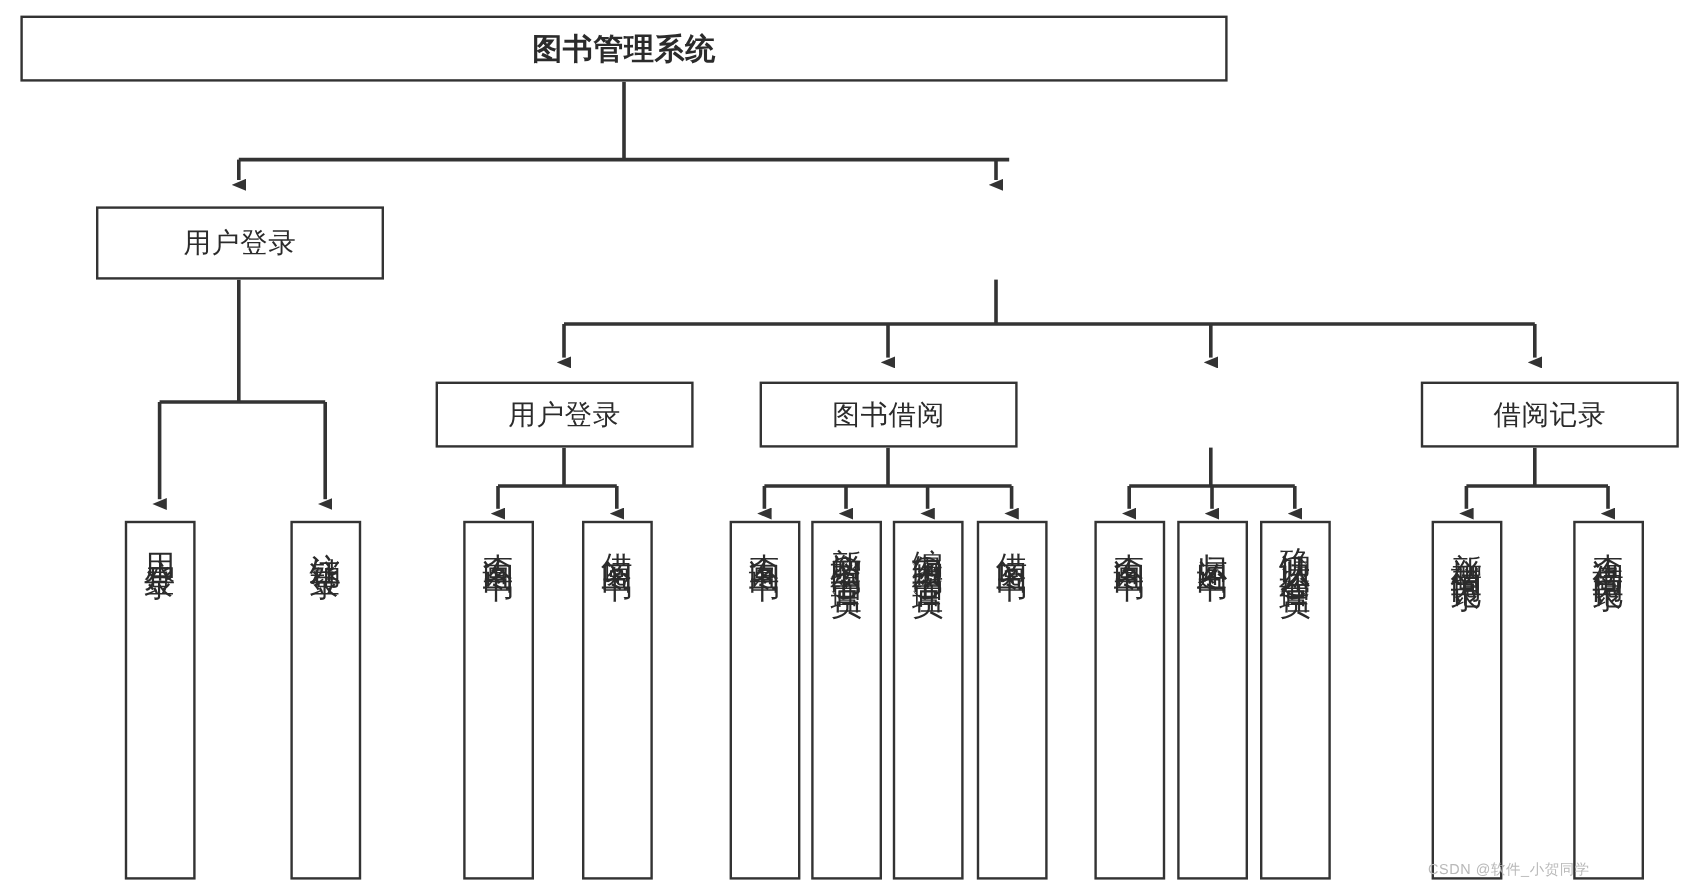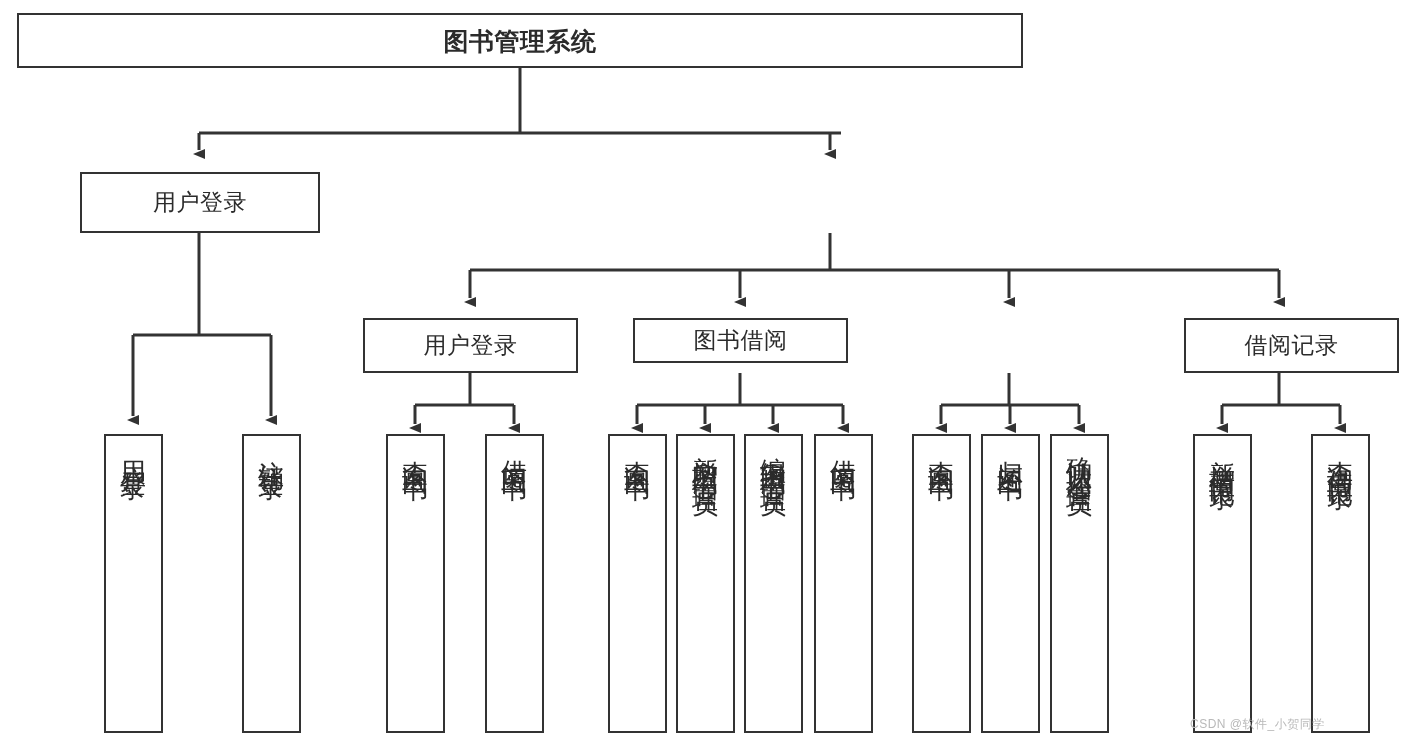--- a/index.html
+++ b/index.html
@@ -134,21 +134,21 @@
     <span class="lbl">图书管理系统</span>
   </div>
 
   <div class="node horiz" style="left:80px; top:172px; width:240px; height:61px;">
     <span class="lbl">用户登录</span>
   </div>
 
   <div class="node horiz" style="left:363px; top:318px; width:215px; height:55px;">
     <span class="lbl">用户登录</span>
   </div>
-  <div class="node horiz" style="left:633px; top:318px; width:215px; height:45px;">
+  <div class="node horiz" style="left:633px; top:318px; width:215px; height:55px;">
     <span class="lbl">图书借阅</span>
   </div>
   <div class="node horiz" style="left:1172px; top:318px; width:215px; height:55px;margin-left:12px;">
     <span class="lbl">借阅记录</span>
   </div>
 
   <div class="node leaf" style="left:104px; top:434px; width:59px; height:299px;">
     <span class="lbl">用户登录</span>
   </div>
   <div class="node leaf" style="left:242px; top:434px; width:59px; height:299px;">

